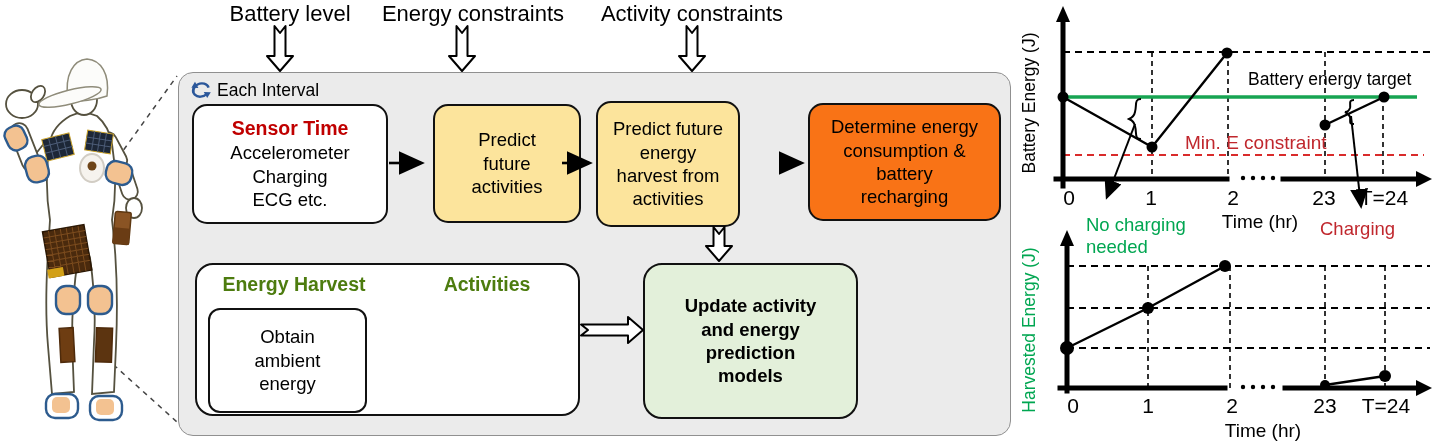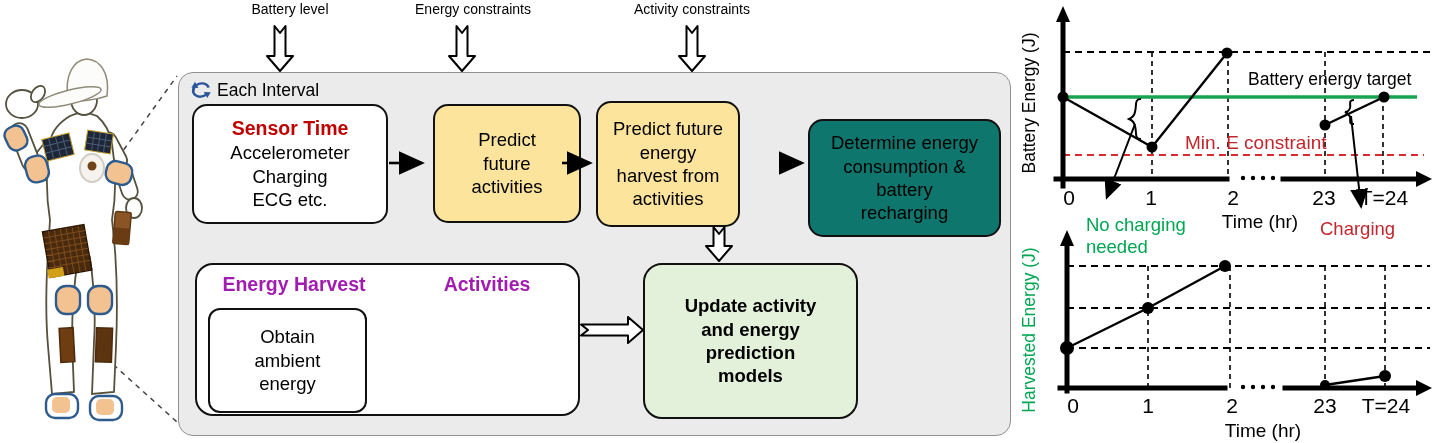--- a/index.html
+++ b/index.html
@@ -1,30 +1,30 @@
 <!DOCTYPE html>
 <html><head>
 <meta charset="utf-8">
 <style>
   html,body{margin:0;padding:0;background:#fff;}
   #stage{position:relative;width:1437px;height:443px;background:#fff;overflow:hidden;
          font-family:"Liberation Sans",sans-serif;color:#000;}
   .abs{position:absolute;}
-  .top-label{position:absolute;top:1px;font-size:14px;text-align:center;white-space:nowrap;}
+  .top-label{position:absolute;top:1px;font-size:22px;text-align:center;white-space:nowrap;}
   #interval-box{position:absolute;left:178px;top:72px;width:833px;height:364px;
     background:#ebebeb;border:1.6px solid #909090;border-radius:15px;box-sizing:border-box;}
   #interval-label{position:absolute;left:38px;top:7px;font-size:17.5px;}
   .fbox{position:absolute;border:2.2px solid #111;border-radius:15px;box-sizing:border-box;
     display:flex;flex-direction:column;align-items:center;justify-content:center;
     text-align:center;font-size:18.5px;line-height:1.27;white-space:pre-line;background:#fff;}
   .yellow{background:#fce49c;}
-  .blue{background:#0f766e;margin-top:16px;}
+  .blue{background:#f97316;}
   .greenbox{background:#e3f0da;border-radius:19px;font-weight:bold;}
   .red-title{color:#c00000;font-weight:bold;font-size:19.5px;}
-  .green-title{position:absolute;top:7px;color:#a21caf;font-weight:bold;font-size:19.5px;text-align:center;}
+  .green-title{position:absolute;top:7px;color:#4d7c0f;font-weight:bold;font-size:19.5px;text-align:center;}
   svg{display:block;}
   .axis{stroke:#000;stroke-width:5;fill:none;stroke-linecap:square;}
   .trace{stroke:#000;stroke-width:2.4;fill:none;}
   .vdash{stroke:#000;stroke-width:1.6;stroke-dasharray:5 4;fill:none;}
   .hdash{stroke:#000;stroke-width:1.8;stroke-dasharray:7 5;fill:none;}
   .ctext{font-size:21px;}
   .hollow{fill:#fff;stroke:#000;stroke-width:2;stroke-linejoin:round;}
   .flowline{stroke:#000;stroke-width:2.6;fill:none;}
   .limb{fill:#fff;stroke:#55513f;stroke-width:1.8;}
   .patch{fill:#f3c291;stroke:#2d5b8e;stroke-width:2.4;}

